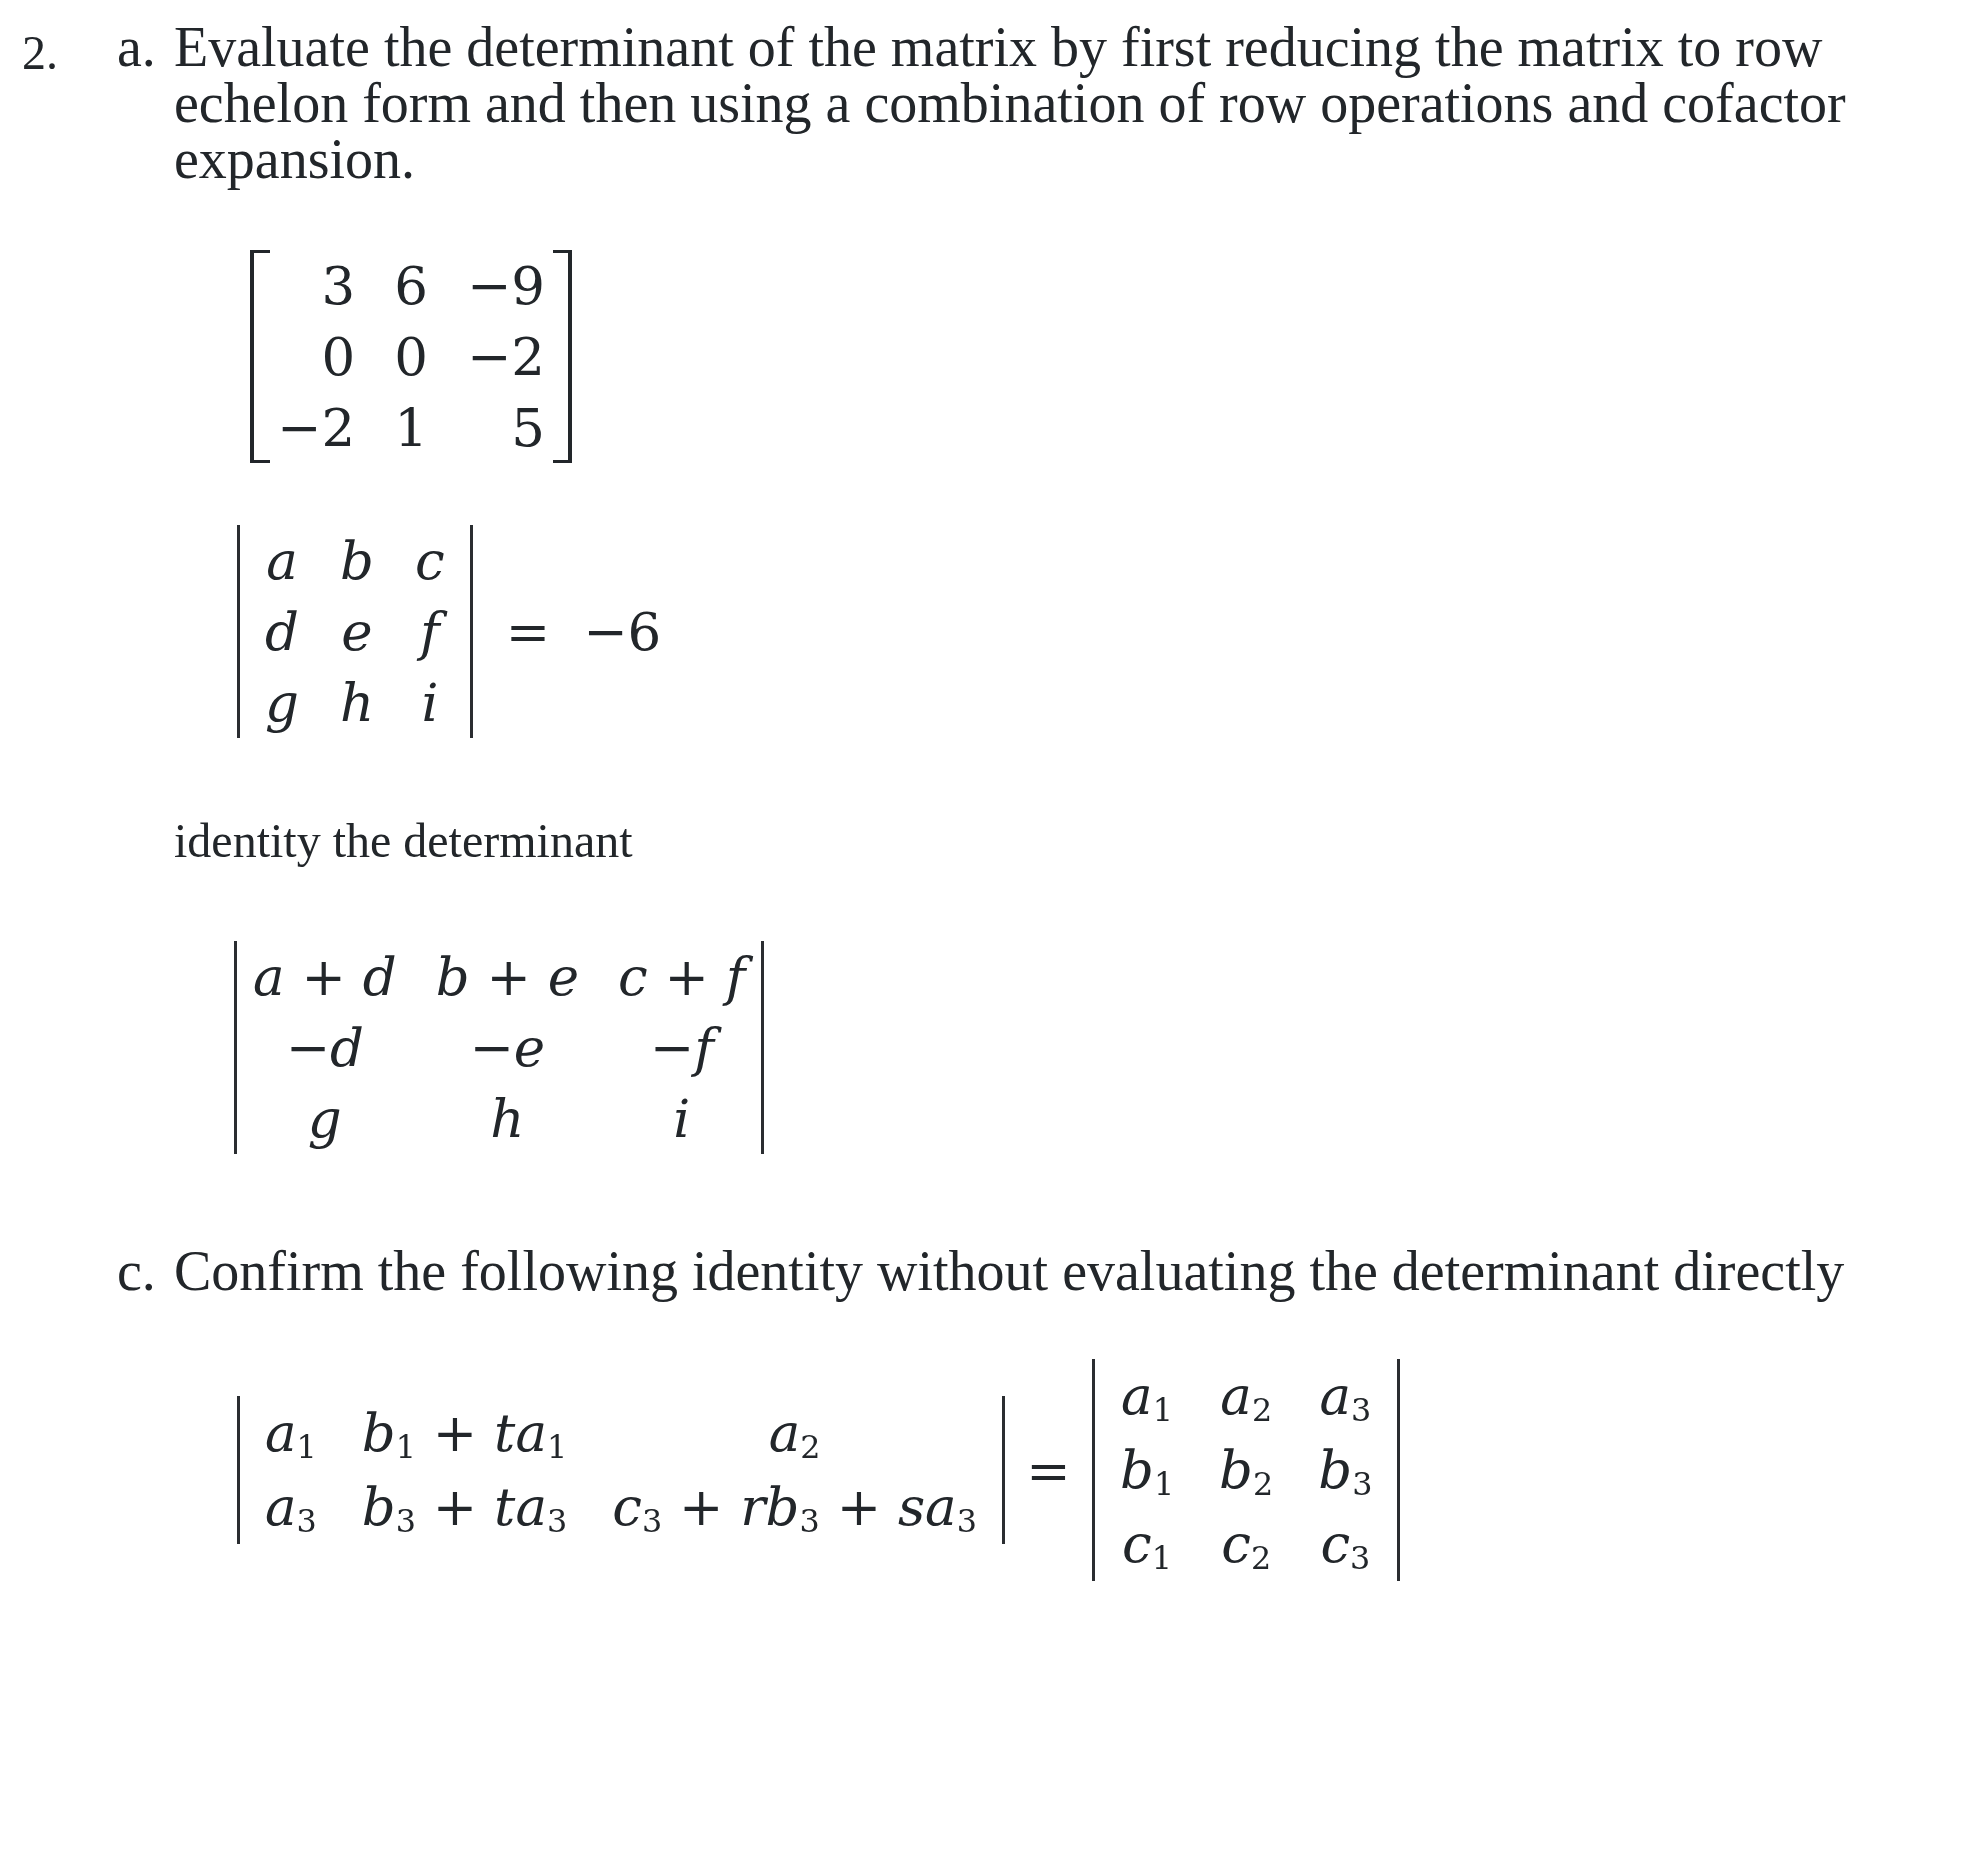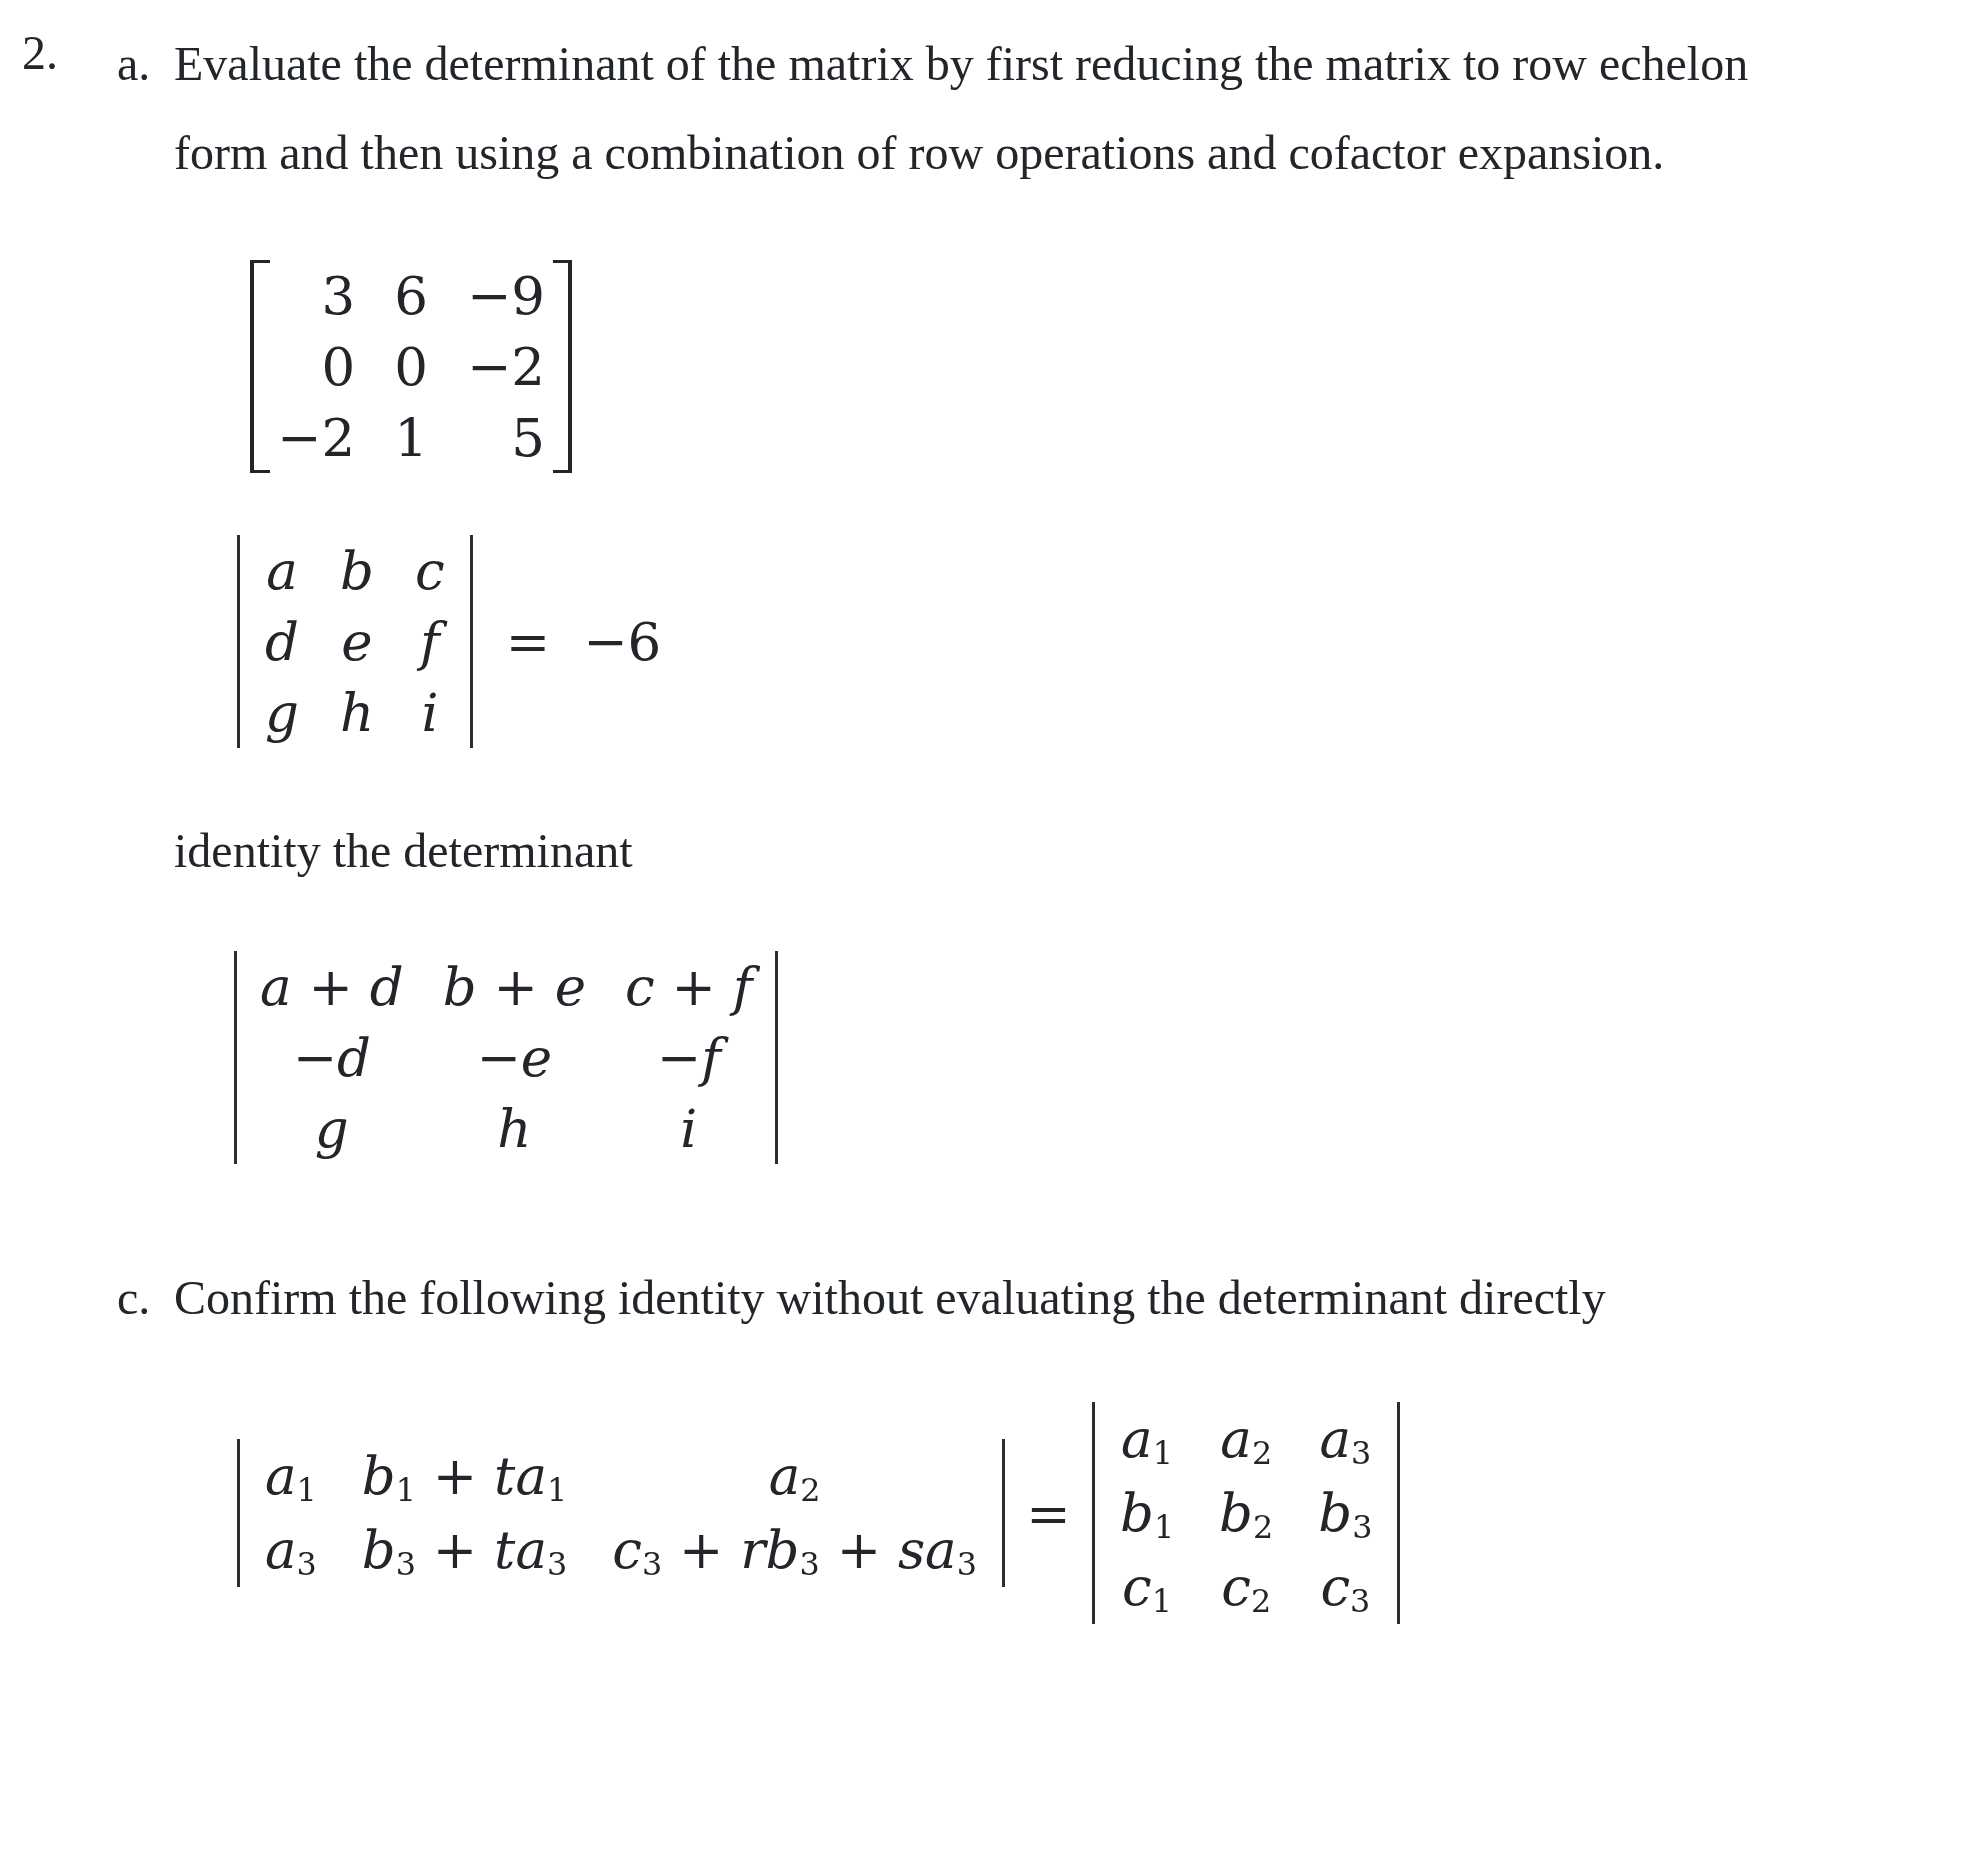--- a/index.html
+++ b/index.html
@@ -14,21 +14,21 @@
 
   .problem { display: flex; align-items: flex-start; }
   .problem-number {
     flex: 0 0 117px; box-sizing: border-box;
     padding-left: 22px;
     font-size: 48px; line-height: 68px;
   }
   .parts { width: 1737px; }
 
   .part-text {
-    font-size: 48px; line-height: 89px;
+    font-size: 56px; line-height: 56px;
     max-width: 1679px;
     padding-left: 57px; text-indent: -57px;
   }
   .part-label { display: inline-block; width: 57px; text-indent: 0; }
   .plain-line { font-size: 48px; line-height: 68px; padding-left: 57px; }
 
   
   .math-line { display: flex; align-items: center; }
   .mcell {
     font-family: "DejaVu Serif", serif;
@@ -58,21 +58,21 @@
   
   .vmat {
     display: inline-grid;
     grid-template-columns: repeat(3, auto);
     border-left: 3.9px solid #2a2d31;
     border-right: 3.9px solid #2a2d31;
   }
   .vmat .mcell { text-align: center; }
 
   .det-given  { column-gap: 41px; padding: 0 25px; }
-  .det-target { column-gap: 39px; padding: 0 23px; }
+  .det-target { column-gap: 39px; padding: 0 16px; }
   .det-lhs    { column-gap: 45px; padding: 0 25px; }
   .det-rhs    { column-gap: 45px; padding: 0 25px; }
   .det-lhs .mcell, .det-rhs .mcell { line-height: 74px; }
 
   .eq {
     font-family: "DejaVu Serif", serif;
     font-size: 53px; line-height: 71px;
     white-space: nowrap;
   }
 

